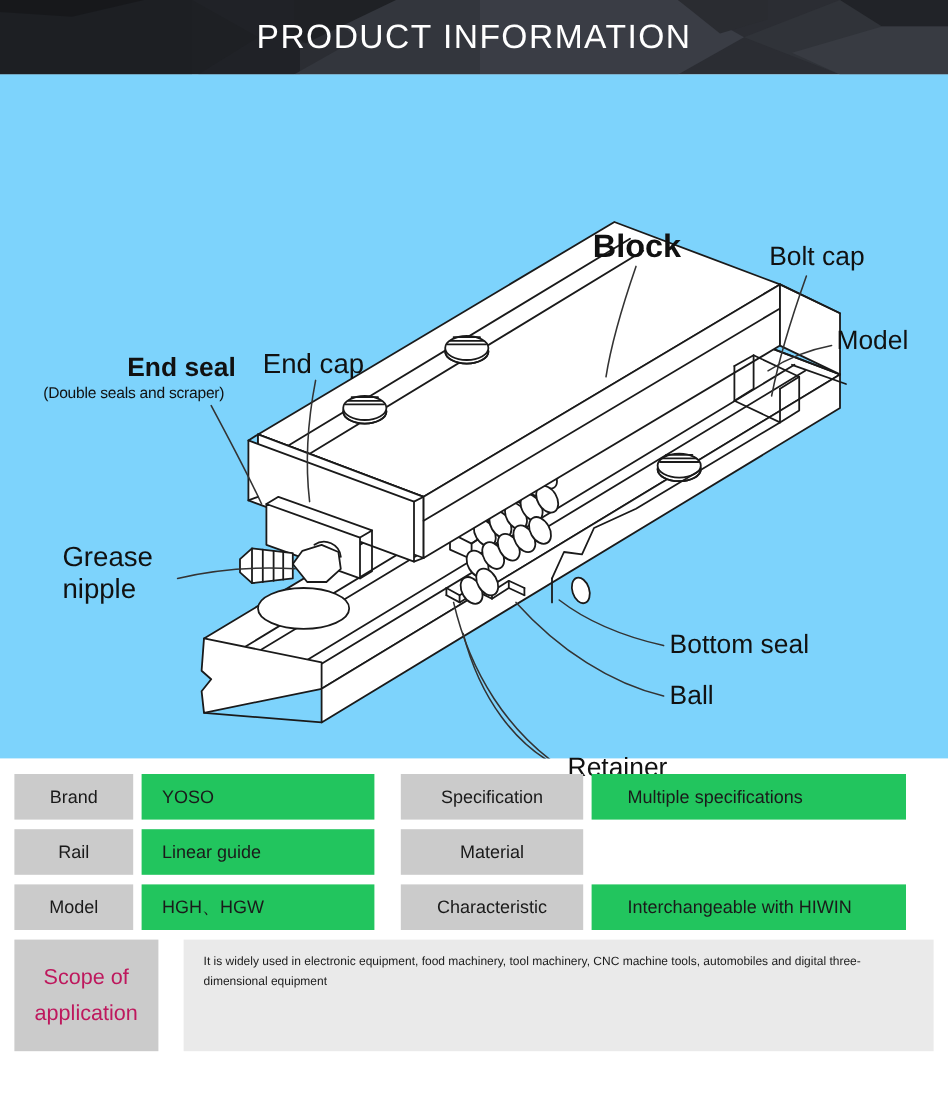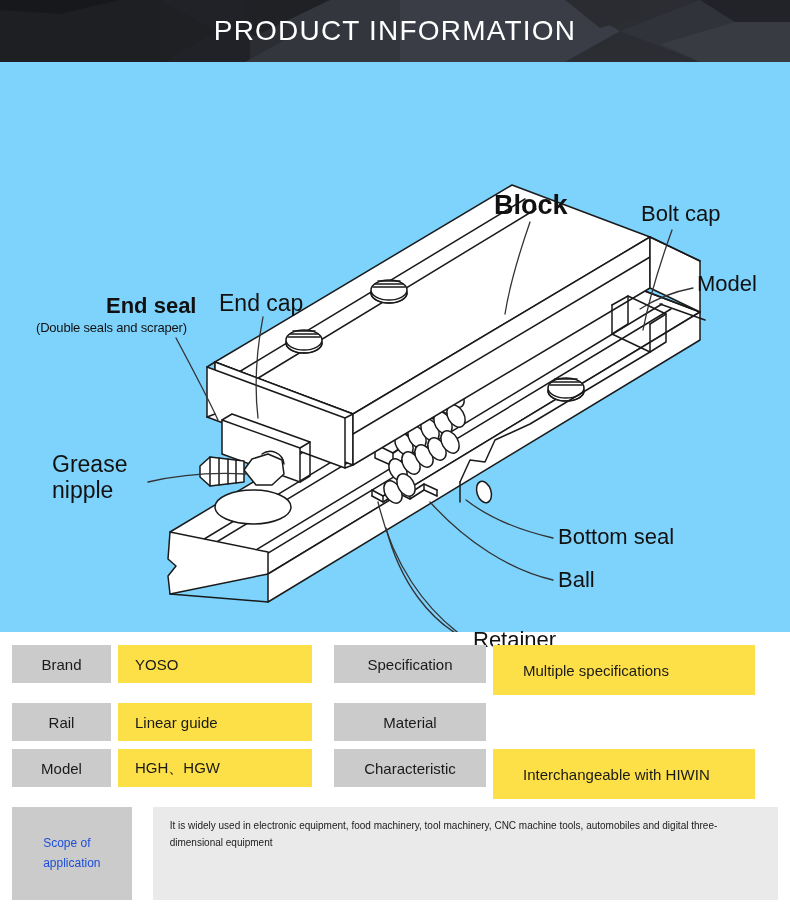--- a/index.html
+++ b/index.html
@@ -100,39 +100,40 @@
     color: #1a1a1a;
     font-family: "Liberation Sans", sans-serif;
     box-sizing: border-box;
   }
   .cell-label {
     background: #cbcbcb;
     justify-content: center;
     text-align: center;
   }
   .cell-value {
-    background: #fde047;
+    background: #22c55e;
     justify-content: flex-start;
     padding-left: 17px;
   }
   .c-lab-left   { width: 99px; height: 38px; }
   .c-val-left   { width: 194px; height: 38px; margin-left: 7px; }
   .c-lab-right  { width: 152px; height: 38px; margin-left: 22px; }
-  .c-val-right  { width: 262px; height: 50px; margin-left: 7px; padding-left: 30px; }
+  .c-val-right  { width: 262px; height: 38px; margin-left: 7px; padding-left: 30px; }
 
   .spec-row-wide { display: flex; align-items: stretch; margin-top: 3px; }
   .c-lab-wide {
     width: 122px;
     min-height: 93px;
     background: #cbcbcb;
     display: flex;
     align-items: center;
     justify-content: center;
-    font-size: 12px;
-    color: #1d4ed8;
+    text-align: center;
+    font-size: 18px;
+    color: #be185d;
     line-height: 1.65;
     box-sizing: border-box;
   }
   .c-val-wide {
     width: 637px;
     min-height: 93px;
     background: #eaeaea;
     margin-left: 21px;
     padding: 10px 16px 10px 17px;
     font-size: 10px;

